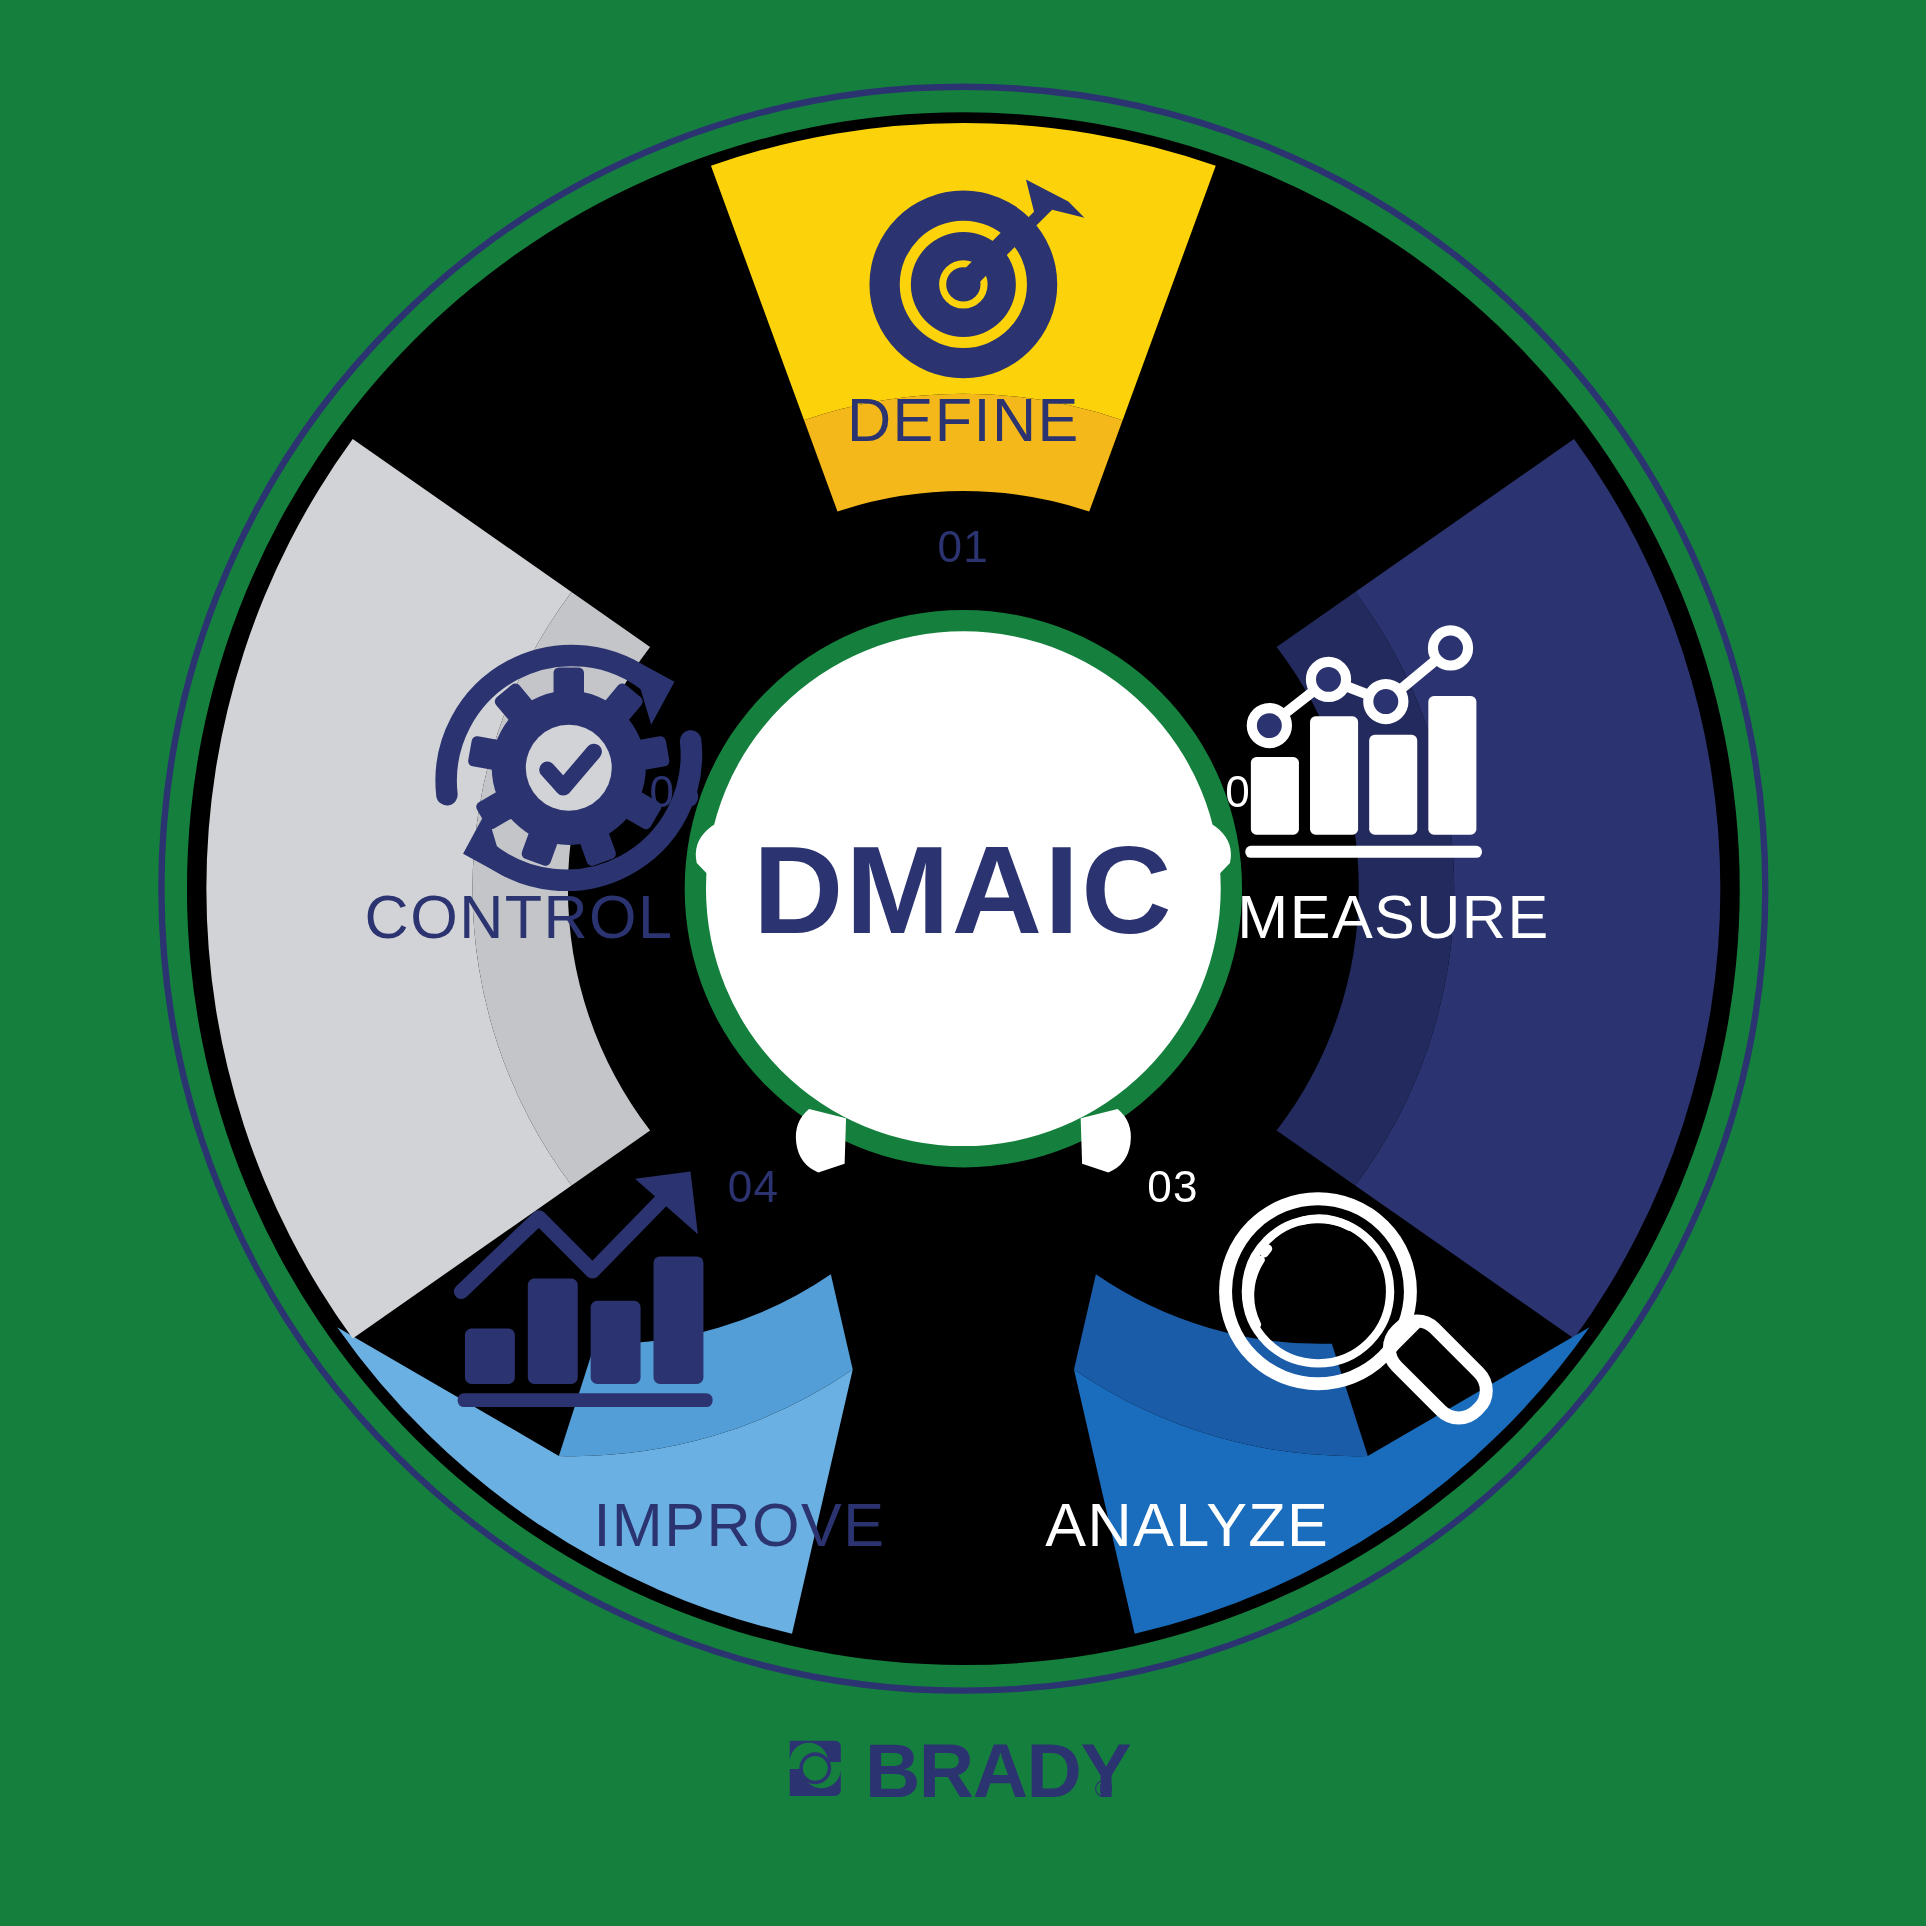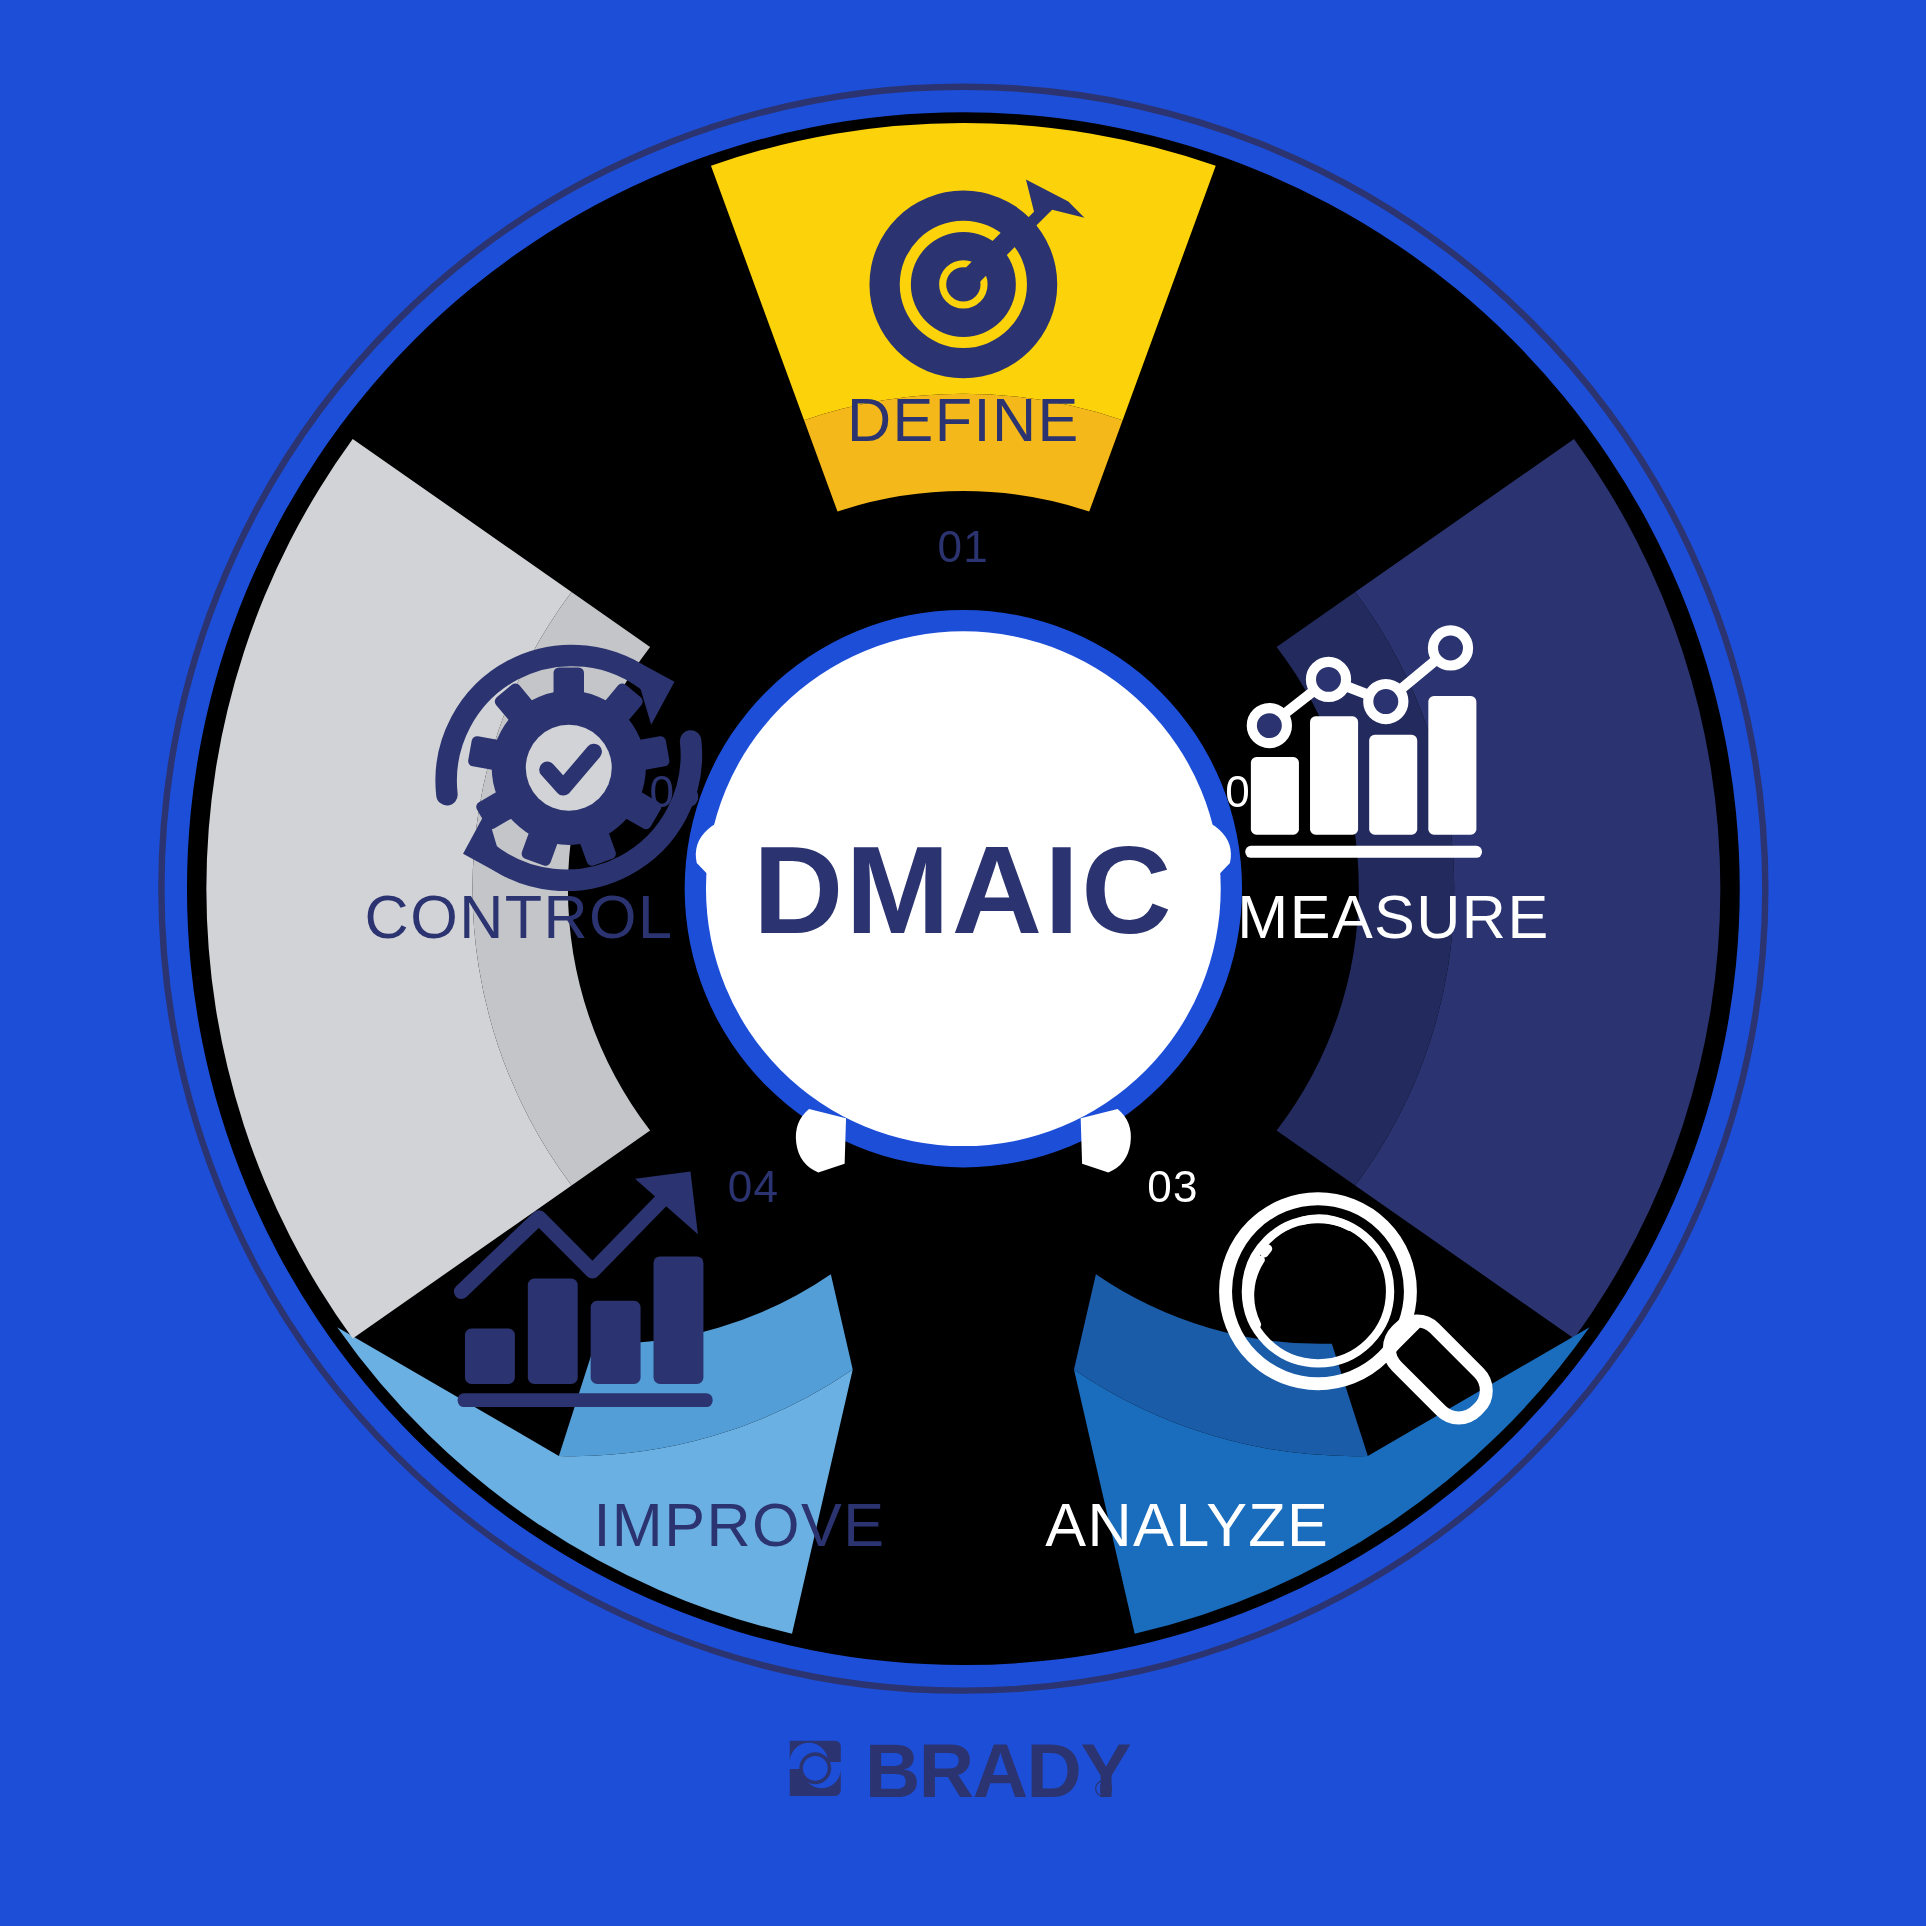--- a/index.html
+++ b/index.html
@@ -1,18 +1,18 @@
 <!DOCTYPE html>
 <html style="font-size:11.4px"><head>
 <meta charset="utf-8">
 <style>
   html,body{margin:0;padding:0;background:#ffffff;}
   body{width:1926px;height:1926px;overflow:hidden;
        font-family:"Liberation Sans",sans-serif;}
-  #stage{position:relative;width:1926px;height:1926px;background:#1d4ed8;}
+  #stage{position:relative;width:1926px;height:1926px;background:#15803d;}
   svg#wheel{position:absolute;left:0;top:0;width:1926px;height:1926px;display:block;}
   .seg-label{font-family:"Liberation Sans",sans-serif;font-weight:400;font-size:86px;letter-spacing:2px;}
   .seg-num{font-family:"Liberation Sans",sans-serif;font-weight:400;font-size:62px;letter-spacing:2px;}
   .center-title{font-family:"Liberation Sans",sans-serif;font-weight:700;font-size:176px;letter-spacing:3px;}
   .brand-word{font-family:"Liberation Sans",sans-serif;font-weight:700;font-size:108px;letter-spacing:-2px;}
   .brand-reg{font-family:"Liberation Sans",sans-serif;font-weight:400;font-size:34px;}
 </style>
 </head>
 <body>
 

